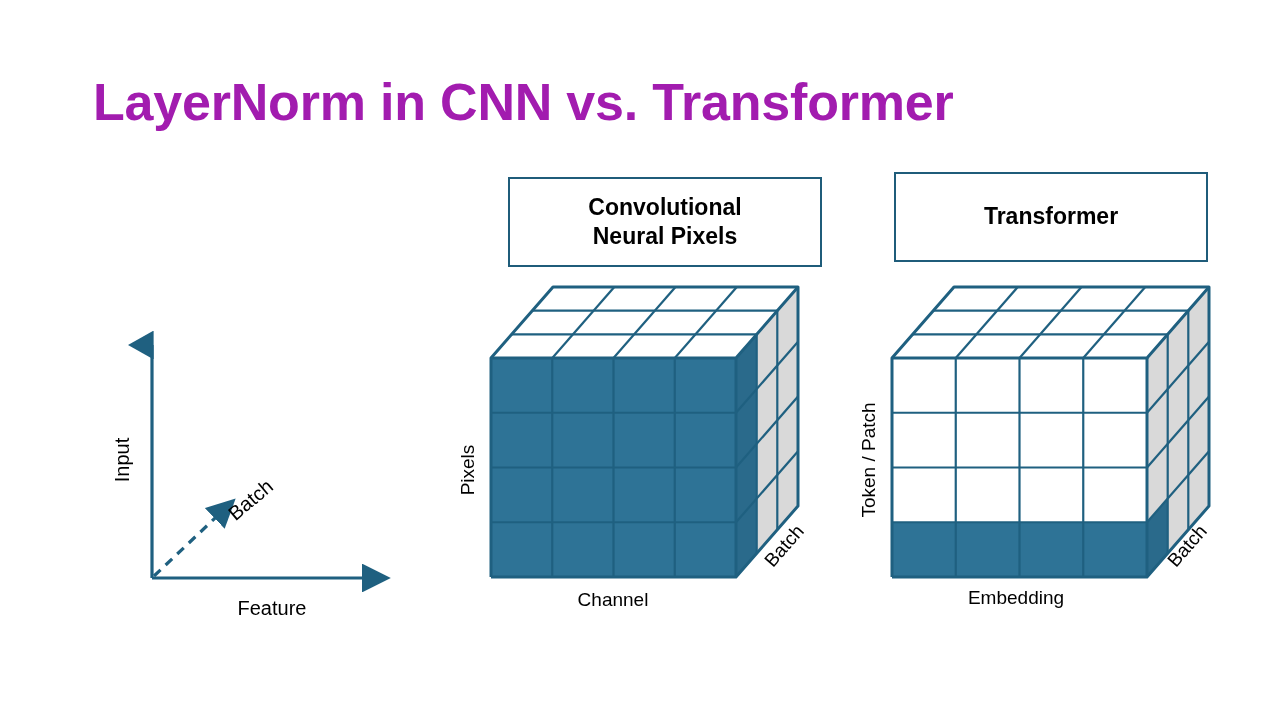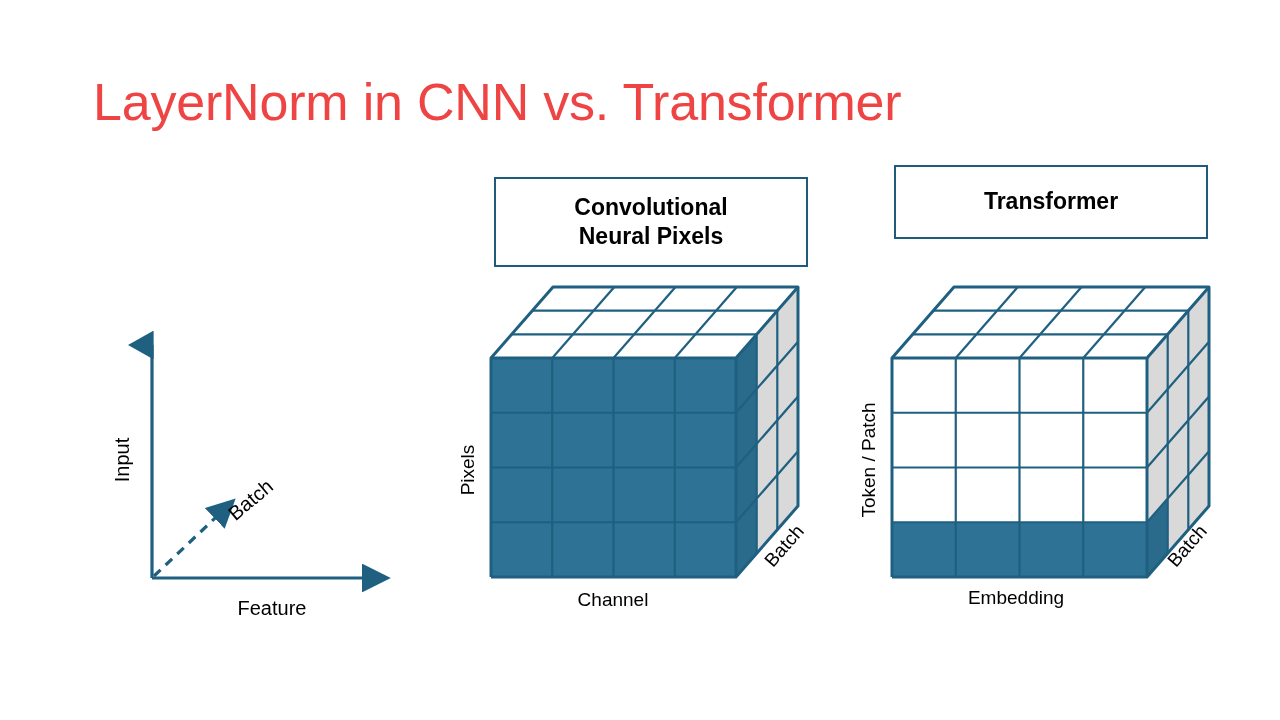--- a/index.html
+++ b/index.html
@@ -13,50 +13,50 @@
     height: 720px;
     background: #ffffff;
     overflow: hidden;
     font-family: "Liberation Sans", sans-serif;
   }
   #slide-title {
     position: absolute;
     left: 93px;
     top: 72px;
     font-size: 52px;
-    font-weight: 400;
-    color: #ef4444;
+    font-weight: 700;
+    color: #a21caf;
     letter-spacing: -0.2px;
     white-space: nowrap;
   }
   .panel-box {
     position: absolute;
     box-sizing: border-box;
     border: 2px solid #1F5C7A;
     background: #ffffff;
     display: flex;
     align-items: center;
     justify-content: center;
     text-align: center;
     font-size: 23px;
     font-weight: bold;
     line-height: 1.27;
     color: #000000;
   }
   #panel-box-cnn {
-    left: 494px;
+    left: 508px;
     top: 177px;
     width: 314px;
     height: 90px;
   }
   #panel-box-transformer {
     left: 894px;
-    top: 165px;
+    top: 172px;
     width: 314px;
-    height: 74px;
+    height: 90px;
   }
   svg { position: absolute; left: 0; top: 0; }
   .axis-line { stroke: #1F6080; stroke-width: 3.2; fill: none; }
   .axis-dash { stroke: #1F6080; stroke-width: 3.2; fill: none; stroke-dasharray: 9 7; }
   .lbl { font-family: "Liberation Sans", sans-serif; fill: #000000; font-size: 20px; }
   .lbl-cube { font-family: "Liberation Sans", sans-serif; fill: #000000; font-size: 19px; }
   .cube-edge { stroke: #1F6080; stroke-width: 2.2; fill: none; stroke-linejoin: round; }
   .cube-outline { stroke: #1F6080; stroke-width: 3; fill: none; stroke-linejoin: round; }
   .f-teal { fill: #2E7396; }
   .f-teal-dark { fill: #2A6A8B; }

